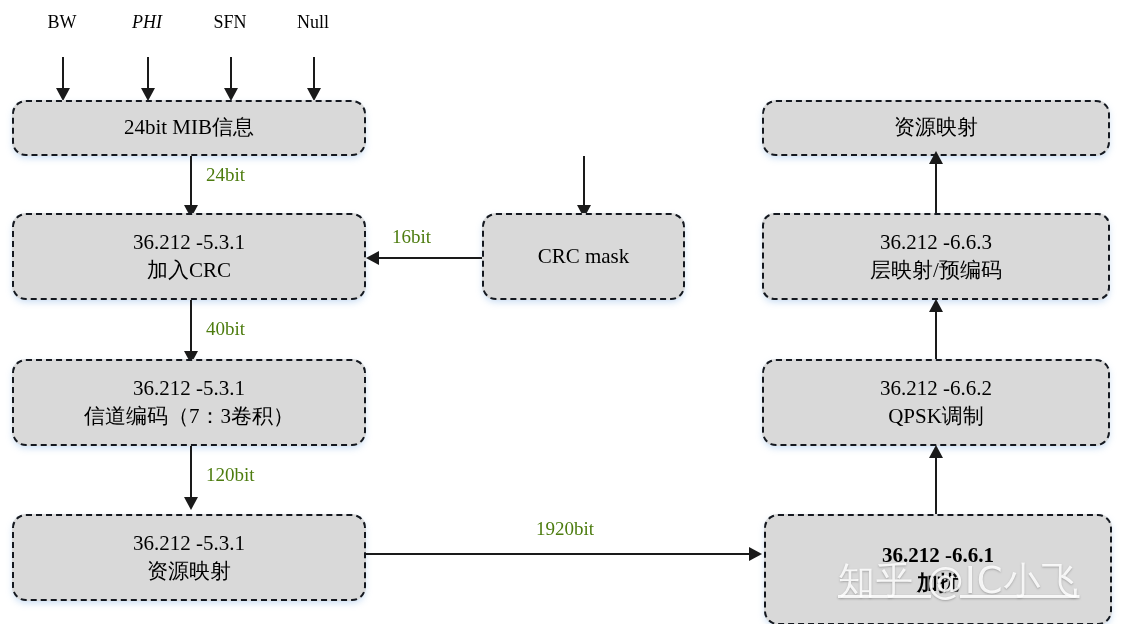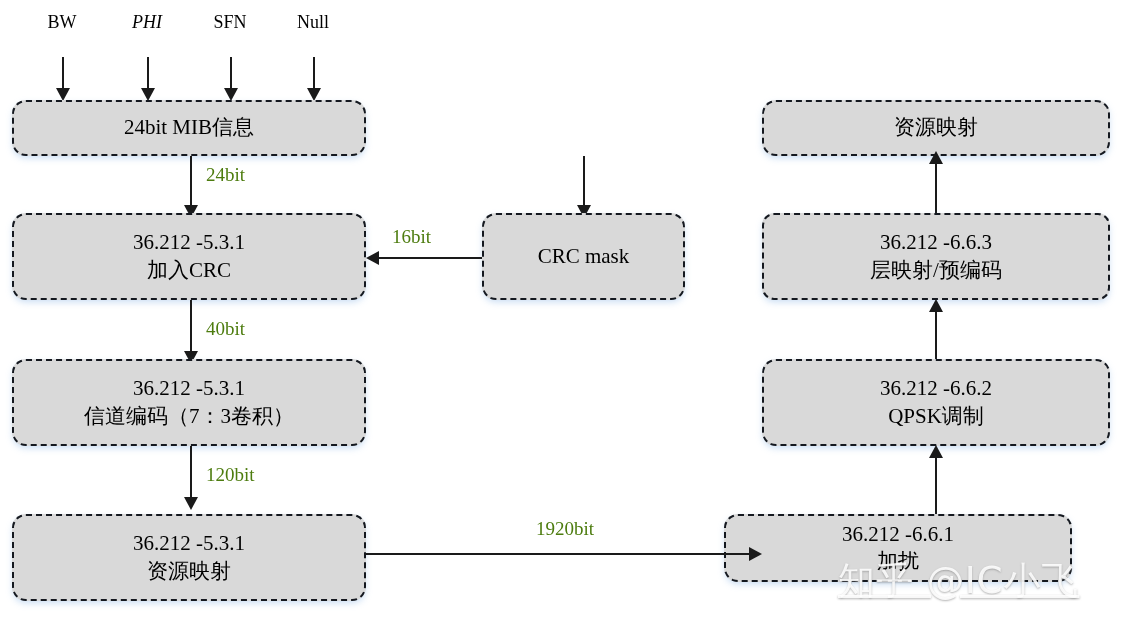--- a/index.html
+++ b/index.html
@@ -194,21 +194,21 @@
   <div class="arrow-up" style="left:936px; top:299px;"></div>
 
   <div class="box" style="left:762px; top:359px; width:348px; height:87px;">
     <span class="l1">36.212 -6.6.2</span>
     <span class="l2">QPSK调制</span>
   </div>
 
   <div class="vline" style="left:935px; top:457px; height:57px;"></div>
   <div class="arrow-up" style="left:936px; top:445px;"></div>
 
-  <div class="box" style="left:724px; top:514px; width:348px; height:68px;">
+  <div class="box" style="left:764px; top:514px; width:348px; height:111px;font-weight:bold;">
     <span class="l1">36.212 -6.6.1</span>
     <span class="l2">加扰</span>
   </div>
 
   <div class="hline" style="left:366px; top:553px; width:390px;"></div>
   <div class="arrow-right" style="left:749px; top:554px;"></div>
   <div class="edge-label" style="left:520px; top:518px;margin-left:16px;">1920bit</div>
 
   <div class="watermark" style="left:838px; top:556px;">知乎 @IC小飞</div>
 

